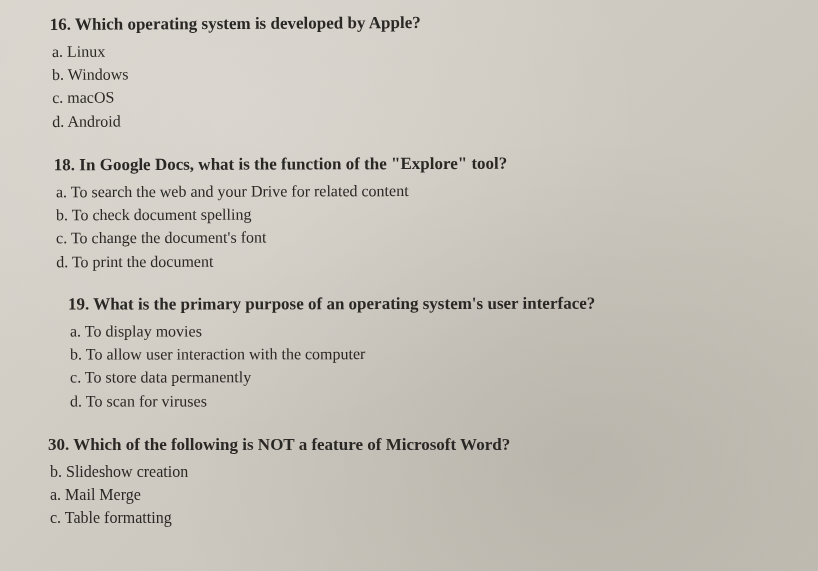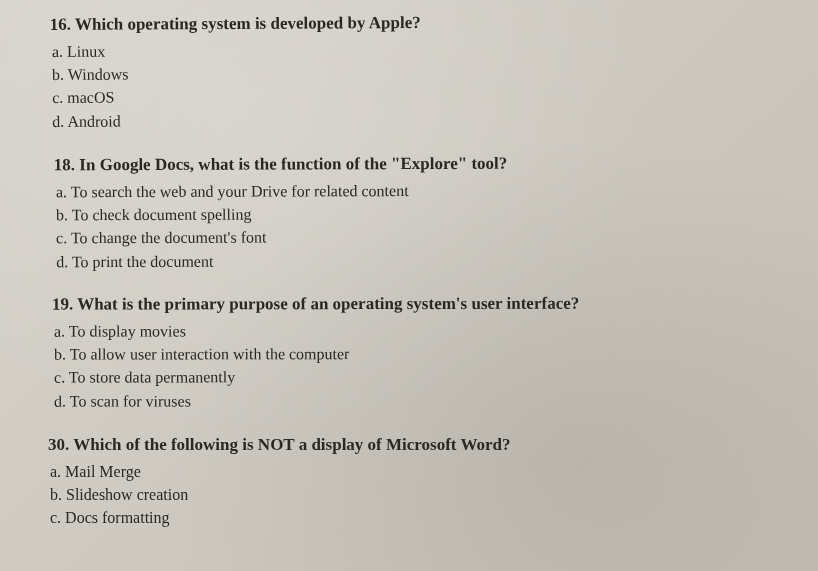--- a/index.html
+++ b/index.html
@@ -45,21 +45,21 @@
     }
     .q17 {
       transform: rotate(-0.3deg);
     }
     .q18 {
       transform: rotate(-0.2deg);
       margin-left: 4px;
     }
     .q19 {
       transform: rotate(-0.1deg);
-      margin-left: 2px;
+      margin-left: 18px;
     }
     .q20 {
       margin-left: -2px;
     }
   </style>
 </head>
 <body>
 
 <div class="question-block q17">
   <div class="question-text">
@@ -90,18 +90,18 @@
   </div>
   <div class="option">a. To display movies</div>
   <div class="option">b. To allow user interaction with the computer</div>
   <div class="option">c. To store data permanently</div>
   <div class="option">d. To scan for viruses</div>
 </div>
 
 <div class="question-block q20">
   <div class="question-text">
     <span>30.</span>
-    <span>Which of the following is NOT a display of Microsoft Word?</span>
+    <span>Which of the following is NOT a feature of Microsoft Word?</span>
   </div>
+  <div class="option">b. Slideshow creation</div>
   <div class="option">a. Mail Merge</div>
-  <div class="option">b. Slideshow creation</div>
-  <div class="option">c. Docs formatting</div>
+  <div class="option">c. Table formatting</div>
 </div>
 
 </body></html>

